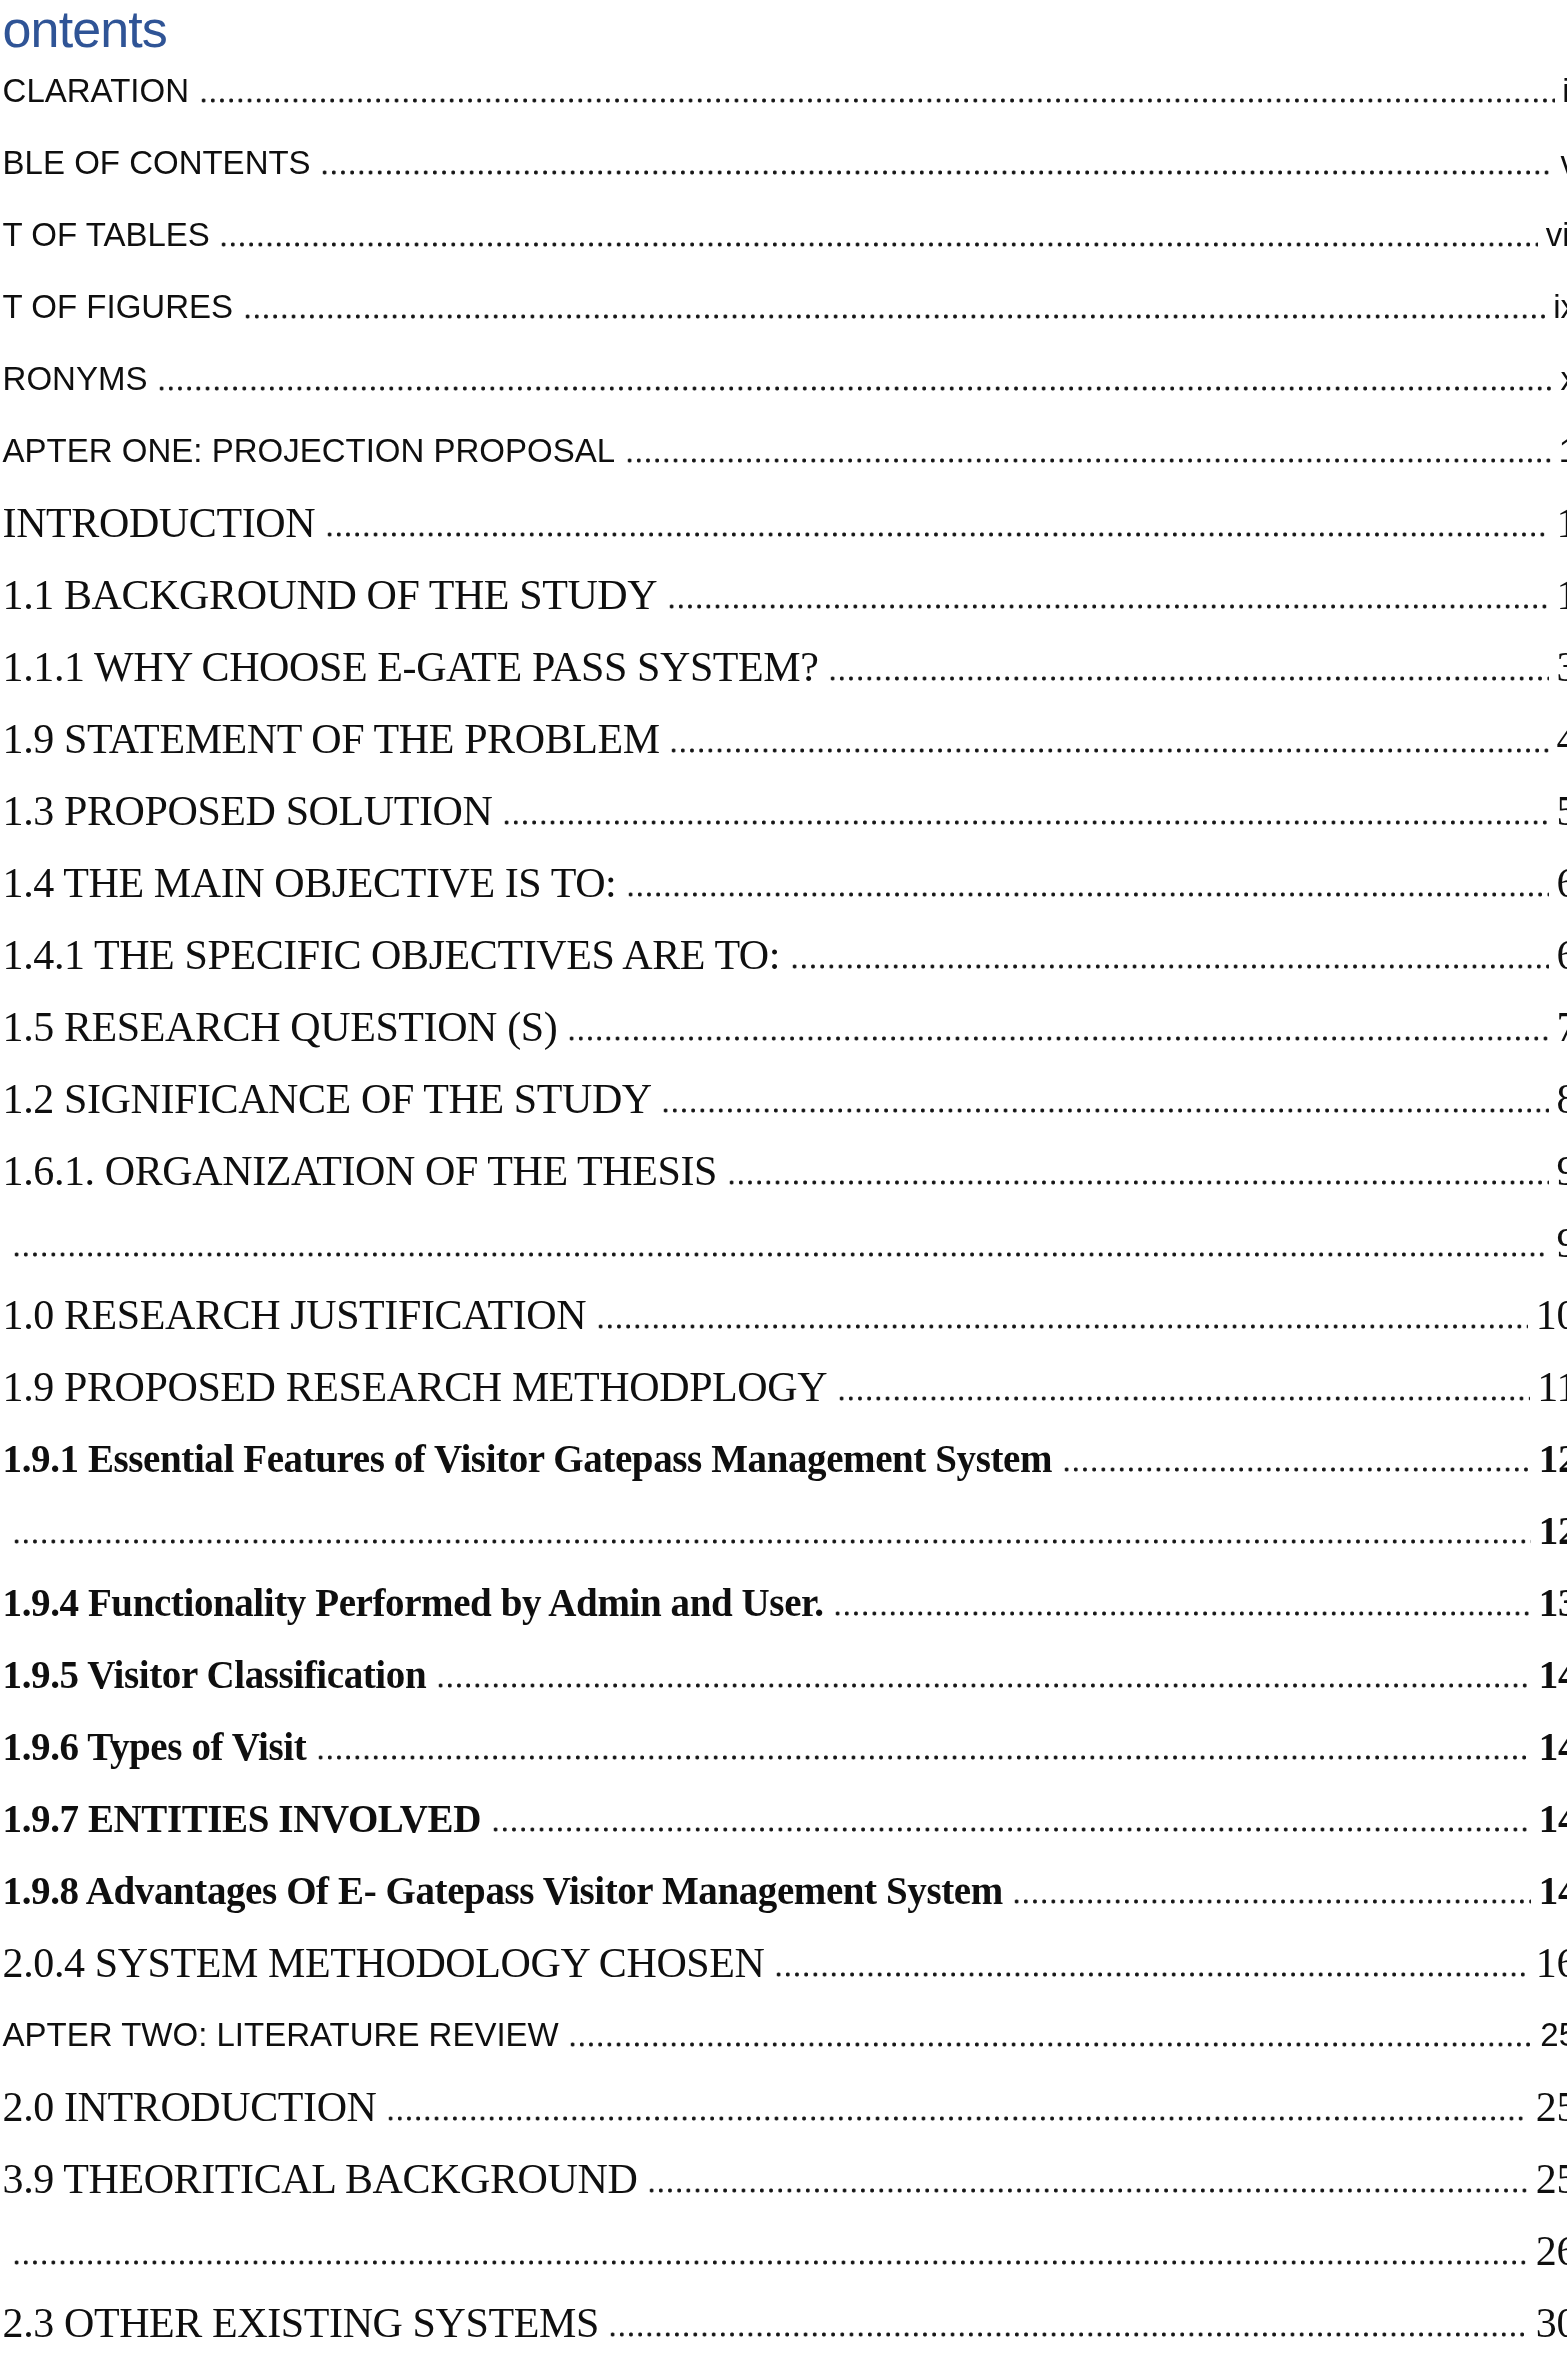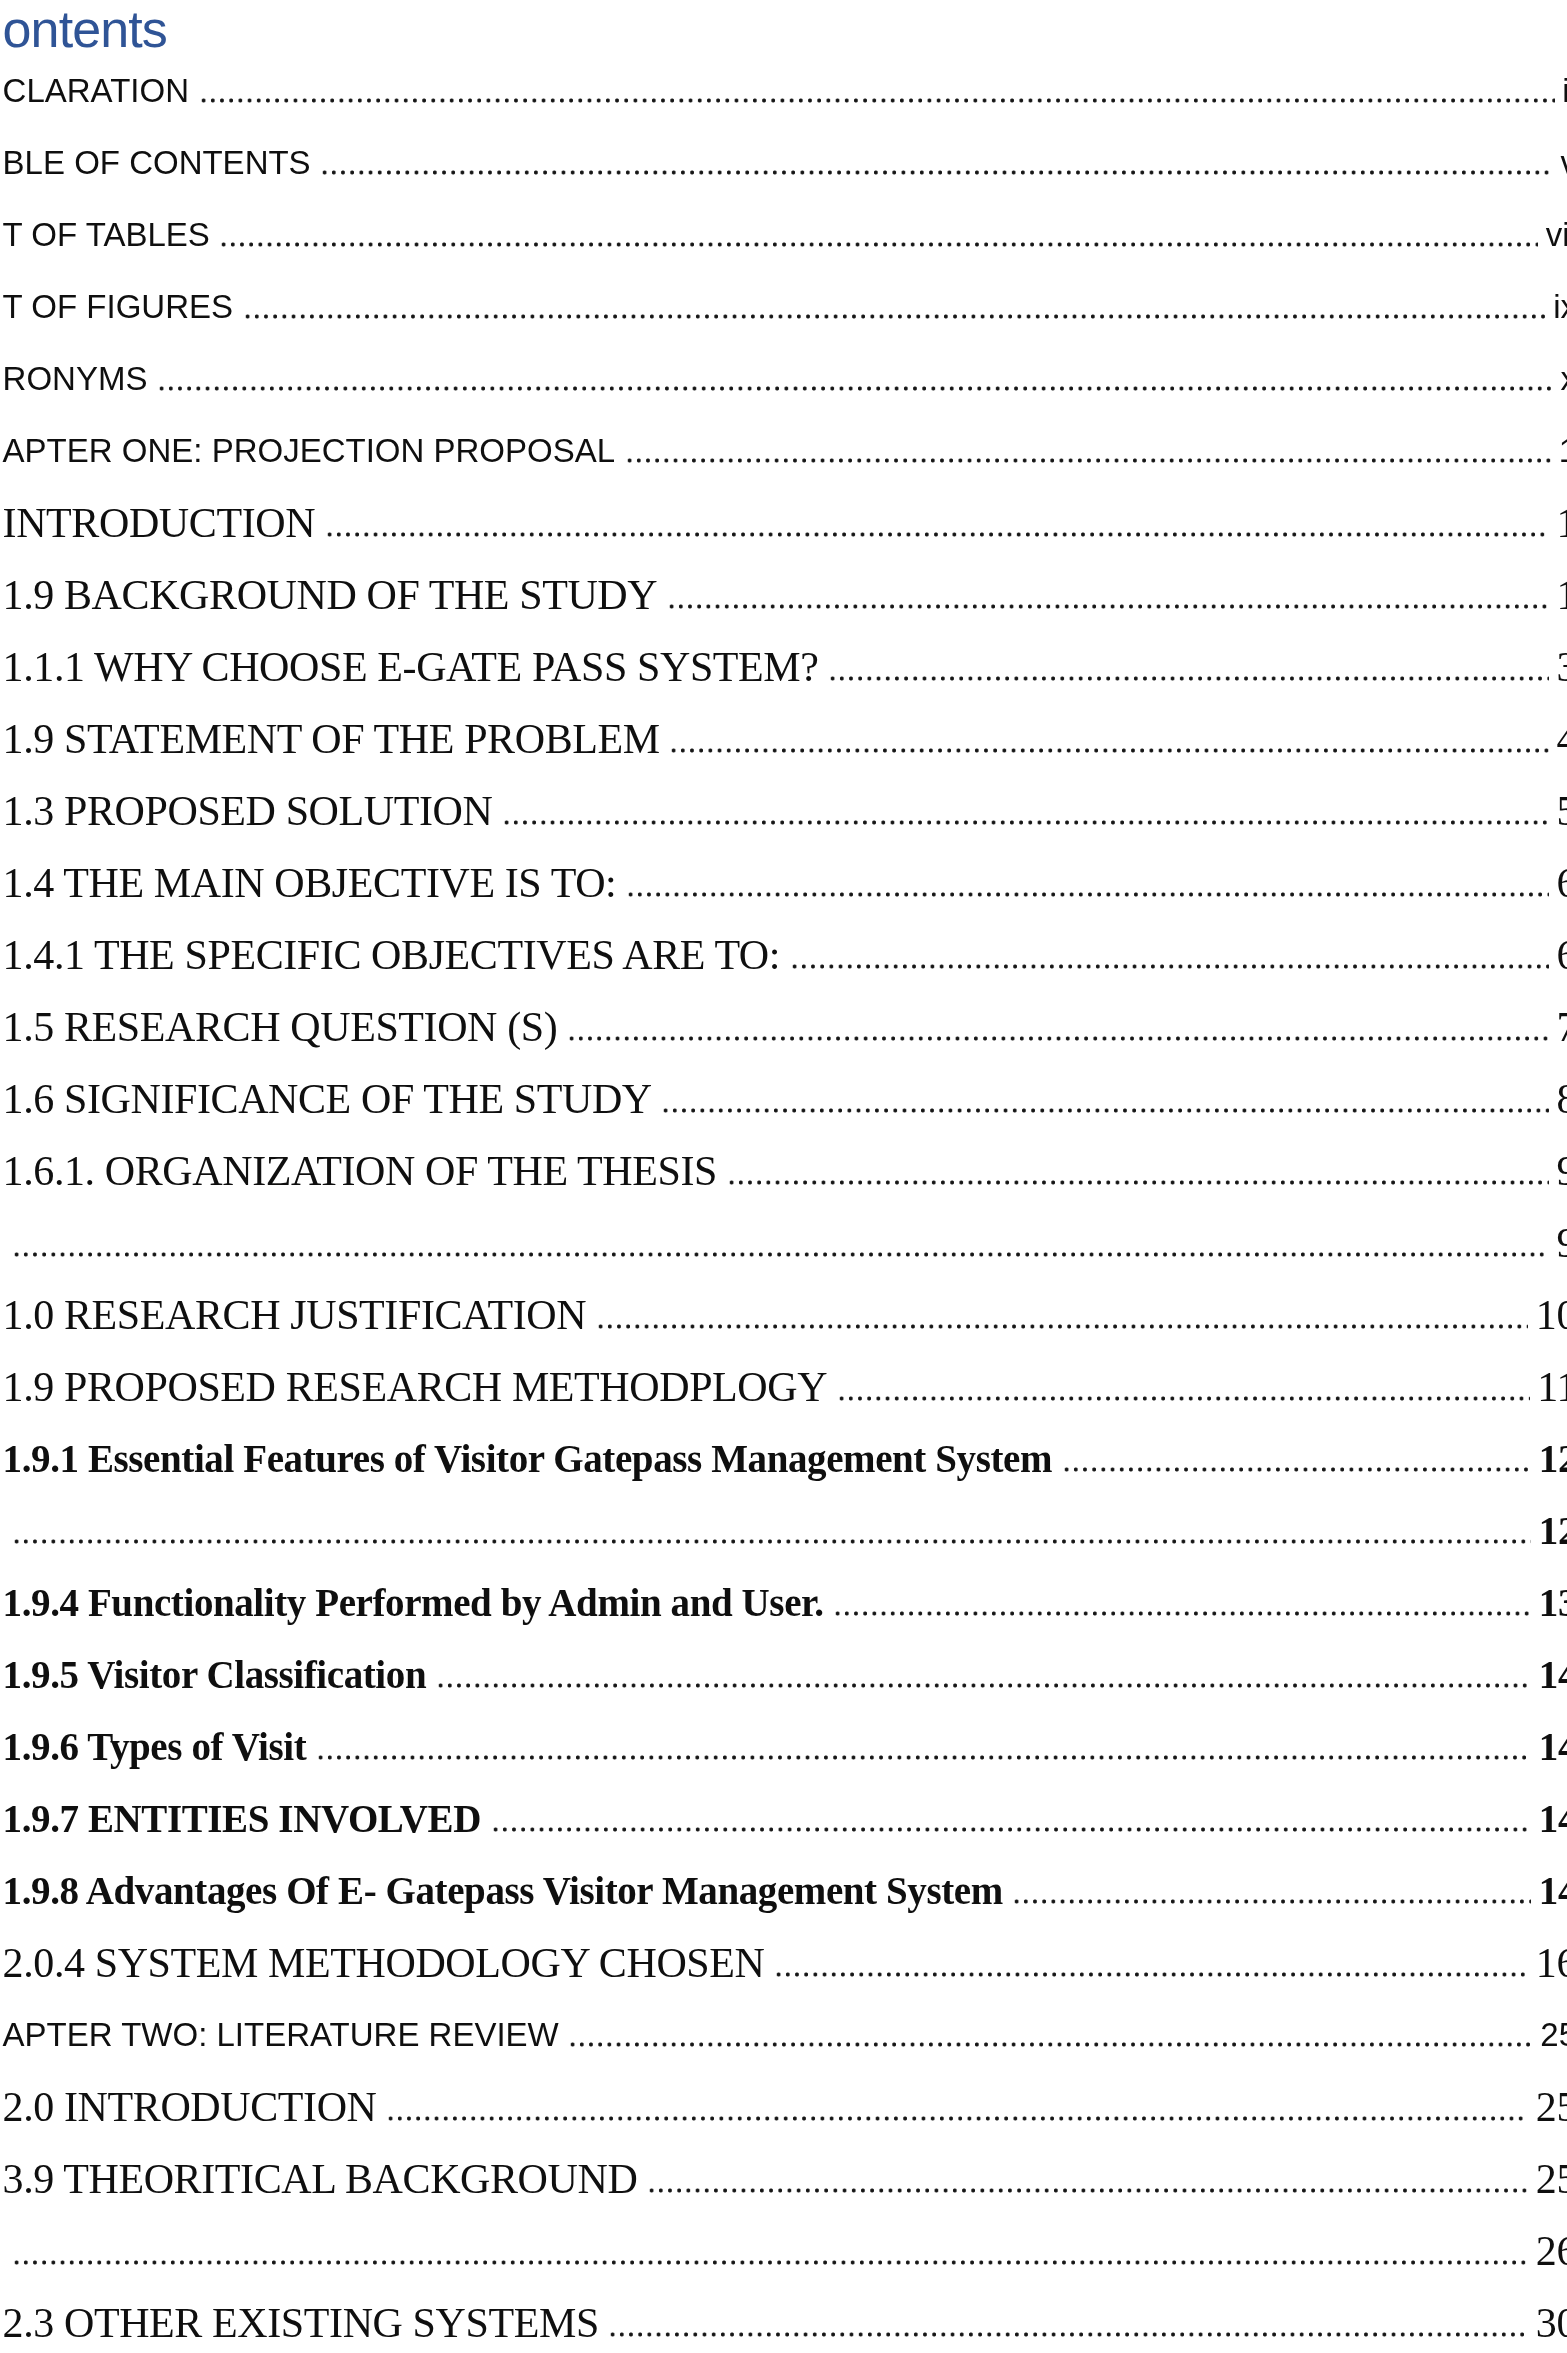--- a/index.html
+++ b/index.html
@@ -112,21 +112,21 @@
     <span class="t">APTER ONE: PROJECTION PROPOSAL</span>
     <span class="dots"></span>
     <span class="pg">1</span>
   </div>
       <div class="row style-serif">
     <span class="t">INTRODUCTION</span>
     <span class="dots"></span>
     <span class="pg">1</span>
   </div>
       <div class="row style-serif">
-    <span class="t">1.9 BACKGROUND OF THE STUDY</span>
+    <span class="t">1.1 BACKGROUND OF THE STUDY</span>
     <span class="dots"></span>
     <span class="pg">1</span>
   </div>
       <div class="row style-serif">
     <span class="t">1.1.1 WHY CHOOSE E-GATE PASS SYSTEM?</span>
     <span class="dots"></span>
     <span class="pg">3</span>
   </div>
       <div class="row style-serif">
     <span class="t">1.9 STATEMENT OF THE PROBLEM</span>
@@ -147,21 +147,21 @@
     <span class="t">1.4.1 THE SPECIFIC OBJECTIVES ARE TO:</span>
     <span class="dots"></span>
     <span class="pg">6</span>
   </div>
       <div class="row style-serif">
     <span class="t">1.5 RESEARCH QUESTION (S)</span>
     <span class="dots"></span>
     <span class="pg">7</span>
   </div>
       <div class="row style-serif">
-    <span class="t">1.6 SIGNIFICANCE OF THE STUDY</span>
+    <span class="t">1.2 SIGNIFICANCE OF THE STUDY</span>
     <span class="dots"></span>
     <span class="pg">8</span>
   </div>
       <div class="row style-serif">
     <span class="t">1.6.1. ORGANIZATION OF THE THESIS</span>
     <span class="dots"></span>
     <span class="pg">9</span>
   </div>
       <div class="row style-serif">
     <span class="dots"></span>

